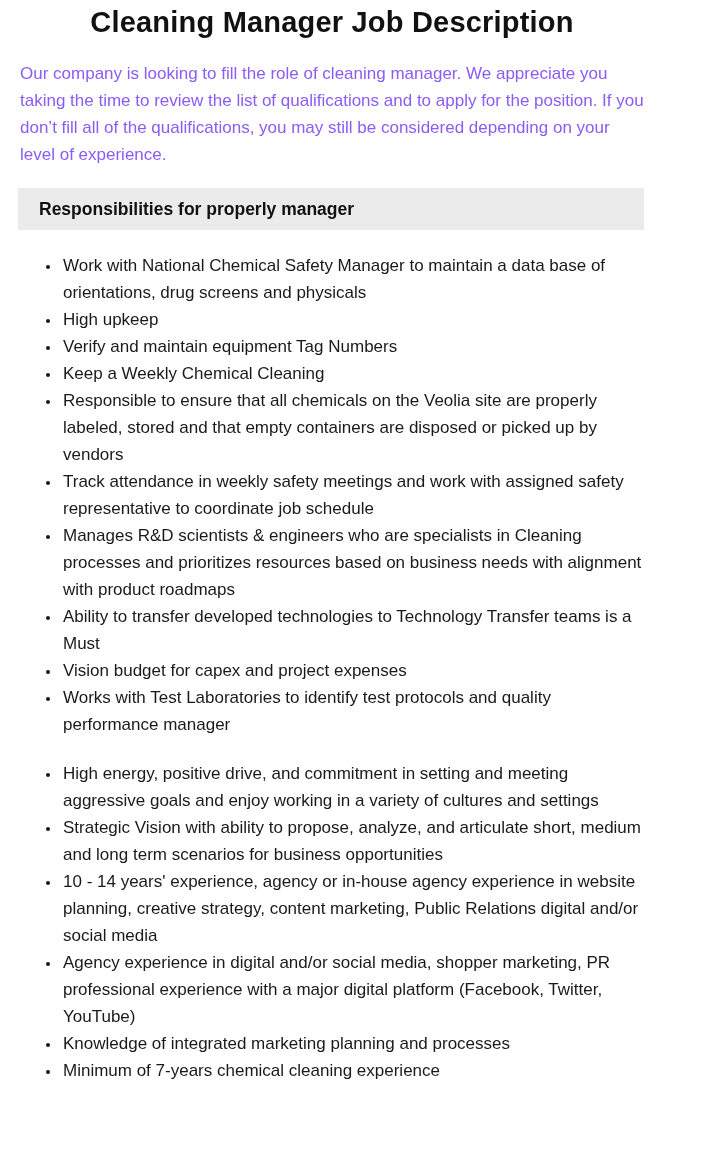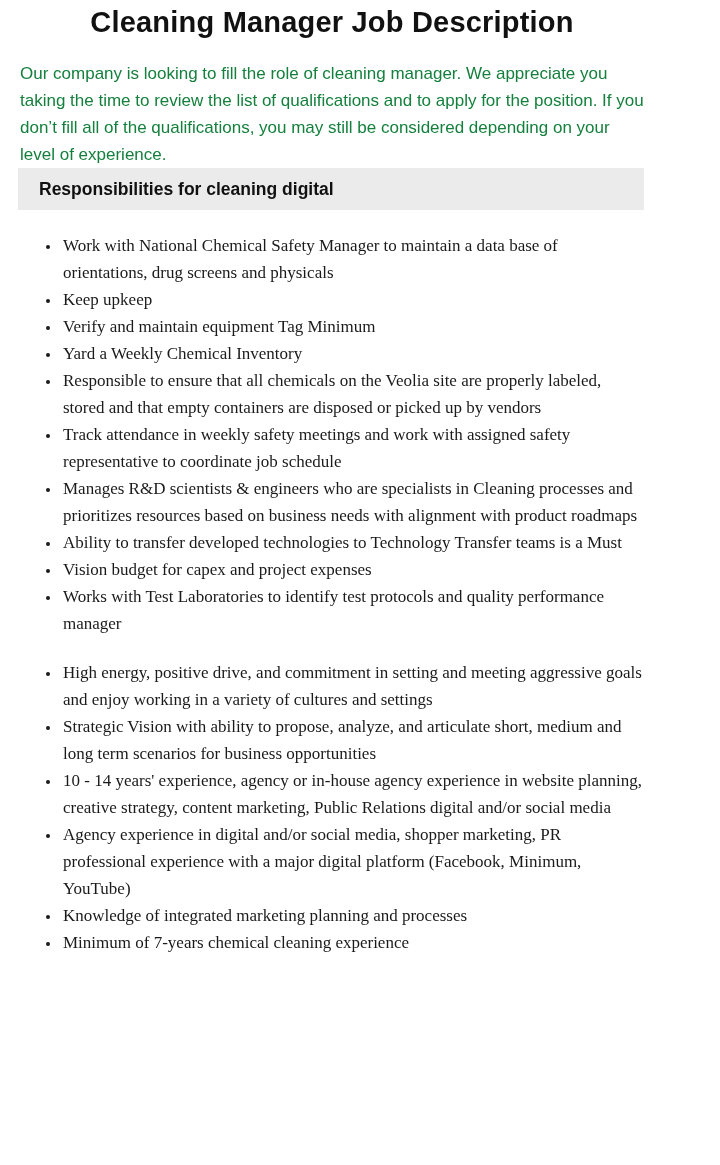--- a/index.html
+++ b/index.html
@@ -21,39 +21,38 @@
   .page-title {
     font-size: 29px;
     line-height: 36px;
     font-weight: 800;
     text-align: center;
     margin: 0 0 20px 0;
     color: #111111;
     letter-spacing: 0.2px;
   }
   .intro {
-    margin: 0 20px 0 20px;
+    margin: 0 20px 20px 20px;
     font-size: 17px;
     line-height: 27px;
-    color: #15803d;
+    color: #8b5cf6;
   }
   .section-header {
     margin: 0 20px 0 18px;
     background: #ebebeb;
     padding: 10px 10px 10px 21px;
     font-size: 17.5px;
     line-height: 22px;
     font-weight: 700;
     color: #111111;
   }
   ul.bullet-list {
     margin: 22px 20px 14px 18px;
     padding: 0 0 0 43px;
     list-style: disc outside;
-    font-family: Liberation Serif, serif;
   }
   ul.bullet-list li {
     font-size: 17px;
     line-height: 27px;
     color: #1a1a1a;
     padding-left: 2px;
   }
   ul.bullet-list li::marker {
     font-size: 14px;
   }
@@ -61,39 +60,39 @@
 </head>
 <body>
 
 <div class="page">
 
   <h1 class="page-title">Cleaning Manager Job Description</h1>
 
   <p class="intro">Our company is looking to fill the role of cleaning manager. We appreciate you taking the time to review the list of qualifications and to apply for the position. If you don’t fill all of the qualifications, you may still be considered depending on your level of experience.</p>
 
   <div class="section">
-    <div class="section-header">Responsibilities for cleaning digital</div>
+    <div class="section-header">Responsibilities for properly manager</div>
     <ul class="bullet-list">
       <li>Work with National Chemical Safety Manager to maintain a data base of orientations, drug screens and physicals</li>
-      <li>Keep upkeep</li>
-      <li>Verify and maintain equipment Tag Minimum</li>
-      <li>Yard a Weekly Chemical Inventory</li>
+      <li>High upkeep</li>
+      <li>Verify and maintain equipment Tag Numbers</li>
+      <li>Keep a Weekly Chemical Cleaning</li>
       <li>Responsible to ensure that all chemicals on the Veolia site are properly labeled, stored and that empty containers are disposed or picked up by vendors</li>
       <li>Track attendance in weekly safety meetings and work with assigned safety representative to coordinate job schedule</li>
       <li>Manages R&amp;D scientists &amp; engineers who are specialists in Cleaning processes and prioritizes resources based on business needs with alignment with product roadmaps</li>
       <li>Ability to transfer developed technologies to Technology Transfer teams is a Must</li>
       <li>Vision budget for capex and project expenses</li>
       <li>Works with Test Laboratories to identify test protocols and quality performance manager</li>
     </ul>
   </div>
 
   <div class="section">
     <ul class="bullet-list">
       <li>High energy, positive drive, and commitment in setting and meeting aggressive goals and enjoy working in a variety of cultures and settings</li>
       <li>Strategic Vision with ability to propose, analyze, and articulate short, medium and long term scenarios for business opportunities</li>
       <li>10 - 14 years' experience, agency or in-house agency experience in website planning, creative strategy, content marketing, Public Relations digital and/or social media</li>
-      <li>Agency experience in digital and/or social media, shopper marketing, PR professional experience with a major digital platform (Facebook, Minimum, YouTube)</li>
+      <li>Agency experience in digital and/or social media, shopper marketing, PR professional experience with a major digital platform (Facebook, Twitter, YouTube)</li>
       <li>Knowledge of integrated marketing planning and processes</li>
       <li>Minimum of 7-years chemical cleaning experience</li>
     </ul>
   </div>
 
 </div>
 
 </body></html>

